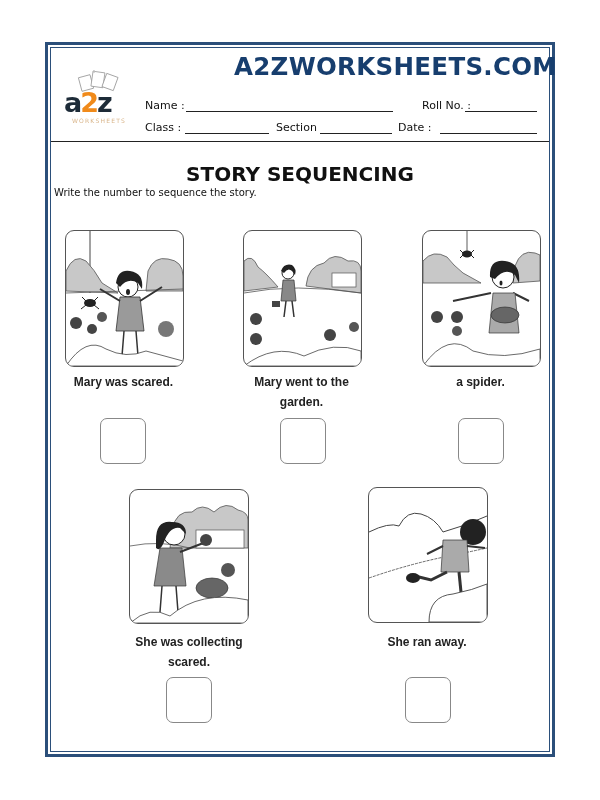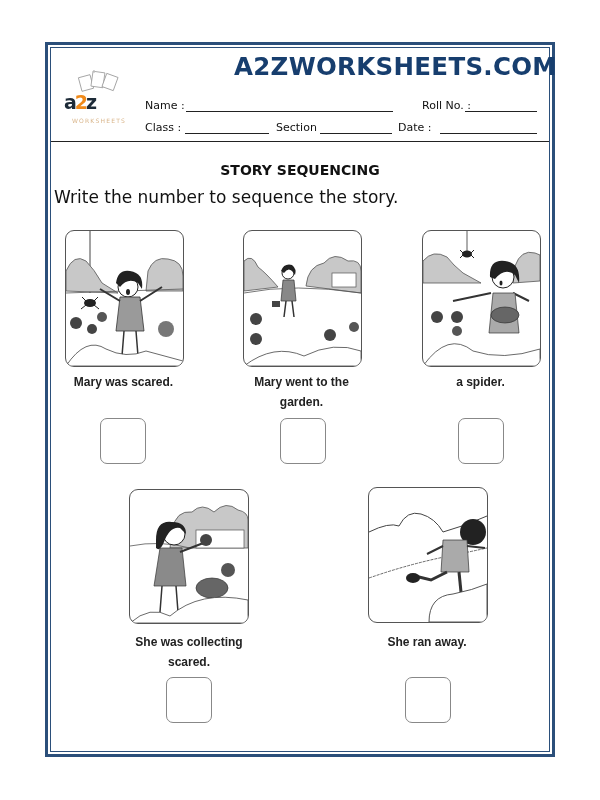--- a/index.html
+++ b/index.html
@@ -5,31 +5,31 @@
   html, body { margin:0; padding:0; background:#ffffff; }
   body { width:600px; height:800px; position:relative; overflow:hidden; font-family:"DejaVu Sans", sans-serif; color:#111; }
   .frame-outer { position:absolute; left:45px; top:42px; width:504px; height:709px; border:3px solid #2b4f7a; }
   .frame-inner { position:absolute; left:50px; top:47px; width:498px; height:703px; border:1px solid #2b4f7a; }
   .header-divider { position:absolute; left:51px; top:141px; width:498px; height:0; border-top:1px solid #222; }
 
   .site-title { position:absolute; left:186px; top:52px; width:330px; font-family:"DejaVu Sans", sans-serif; font-weight:bold; font-size:24.5px; color:#173e6e; letter-spacing:0.3px; white-space:nowrap;margin-left:48px; }
 
   .logo { position:absolute; left:60px; top:70px; width:80px; height:58px; }
   .logo .papers { position:absolute; left:14px; top:0; width:50px; height:22px; }
-  .logo .letters { position:absolute; left:4px; top:19px; font-family:"DejaVu Sans", sans-serif; font-weight:bold; font-size:19px; letter-spacing:-2px; line-height:27px; }
+  .logo .letters { position:absolute; left:4px; top:19px; font-family:"DejaVu Sans", sans-serif; font-weight:bold; font-size:27px; letter-spacing:-2px; line-height:27px; }
   .logo .letters .dark { color:#1d2b38; }
   .logo .letters .orange { color:#f08a1a; }
   .logo .sub { position:absolute; left:0; top:47px; width:78px; text-align:center; font-size:6px; letter-spacing:1.2px; color:#d9b58a; white-space:nowrap; }
 
   .form-row { position:absolute; font-family:"DejaVu Sans", sans-serif; font-size:11px; color:#111; white-space:nowrap; }
   .form-label { position:absolute; white-space:nowrap; }
   .form-line { position:absolute; height:0; border-bottom:1px solid #222; }
 
-  .ws-title { position:absolute; left:0; top:162px; width:600px; text-align:center; font-weight:bold; font-size:14px; color:#111; }
-  .ws-instruction { position:absolute; left:54px; top:187px; font-size:17px; color:#111; white-space:nowrap; }
+  .ws-title { position:absolute; left:0; top:162px; width:600px; text-align:center; font-weight:bold; font-size:20px; color:#111; }
+  .ws-instruction { position:absolute; left:54px; top:187px; font-size:10px; color:#111; white-space:nowrap; }
 
   .card { position:absolute; }
   .pic { position:absolute; border:1.5px solid #555; border-radius:9px; background:#fff; overflow:hidden; }
   .caption { position:absolute; text-align:center; font-family:"Liberation Sans", sans-serif; font-weight:bold; font-size:12px; line-height:20px; color:#222; }
   .answer-box { position:absolute; width:44px; height:44px; border:1.5px solid #888; border-radius:7px; background:#fff; cursor:text; }
   svg { display:block; }
 </style>
 </head>
 <body>
 

